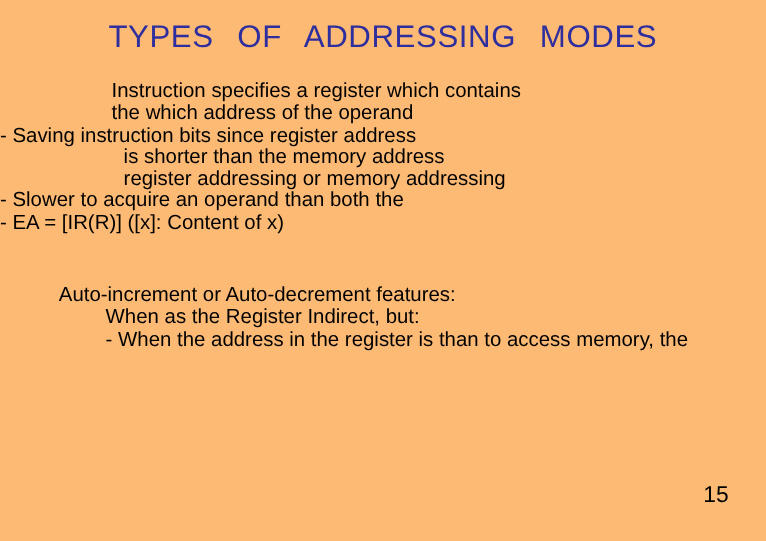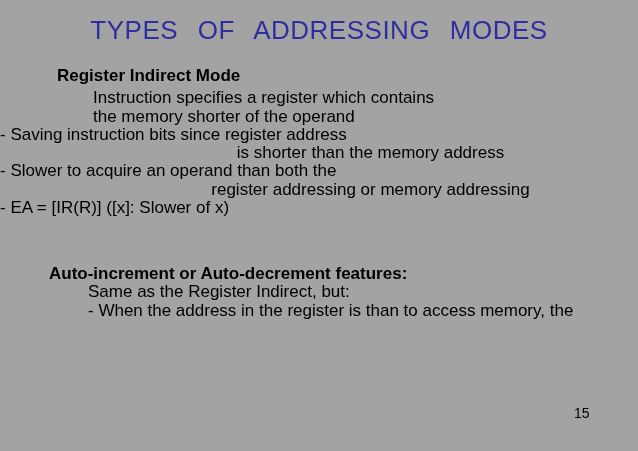--- a/index.html
+++ b/index.html
@@ -4,21 +4,21 @@
 <style>
   html, body {
     margin: 0;
     padding: 0;
     background: #ffffff;
   }
   .slide {
     position: relative;
     width: 638px;
     height: 451px;
-    background: #a3a3a3;
+    background: #fdba74;
     overflow: hidden;
     font-family: "Liberation Sans", sans-serif;
     color: #000000;
   }
   .slide-title {
     position: absolute;
     top: 15px;
     left: 0;
     width: 100%;
     text-align: center;
@@ -35,51 +35,50 @@
     right: 0;
     font-size: 17px;
     line-height: 18.3px;
   }
   .block-1 { top: 67px; }
   .block-2 { top: 237px; }
   .line { white-space: nowrap; }
   .b1-h    { margin-left: 57px;  font-weight: bold; margin-bottom: 4px; }
   .b1-body { margin-left: 93px;  }
   .b1-dash {  }
-  .b1-cont { margin-left: 103px; text-align: center; }
-  .b2-h    { margin-left: 49px;  font-weight: bold; margin-top: 28px; }
+  .b1-cont { margin-left: 103px; }
+  .b2-h    { margin-left: 49px;  font-weight: normal; }
   .b2-body { margin-left: 88px;  }
   .page-number {
     position: absolute;
     top: 404px;
-    left: 574px;
-    font-size: 14px;
+    left: 586px;
+    font-size: 19px;
     line-height: 18px;
     color: #000000;
   }
 </style>
 </head>
 <body>
 
 <div class="slide">
 
   <div class="slide-title">TYPES OF ADDRESSING MODES</div>
 
   <div class="text-block block-1">
-    <div class="line b1-h">Register Indirect Mode</div>
     <div class="line b1-body">Instruction specifies a register which contains</div>
-    <div class="line b1-body">the memory shorter of the operand</div>
+    <div class="line b1-body">the which address of the operand</div>
     <div class="line b1-dash">- Saving instruction bits since register address</div>
     <div class="line b1-cont">is shorter than the memory address</div>
+    <div class="line b1-cont">register addressing or memory addressing</div>
     <div class="line b1-dash">- Slower to acquire an operand than both the</div>
-    <div class="line b1-cont">register addressing or memory addressing</div>
-    <div class="line b1-dash">- EA = [IR(R)] ([x]: Slower of x)</div>
+    <div class="line b1-dash">- EA = [IR(R)] ([x]: Content of x)</div>
   </div>
 
   <div class="text-block block-2">
     <div class="line b2-h">Auto-increment or Auto-decrement features:</div>
-    <div class="line b2-body">Same as the Register Indirect, but:</div>
+    <div class="line b2-body">When as the Register Indirect, but:</div>
     <div class="line b2-body">- When the address in the register is than to access memory, the</div>
   </div>
 
   <div class="page-number">15</div>
 
 </div>
 
 </body></html>

